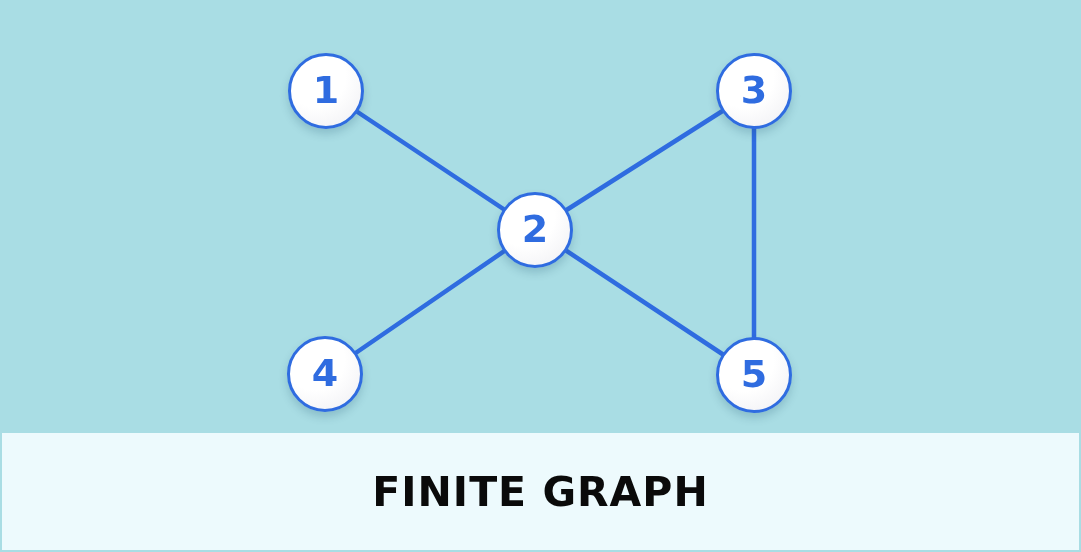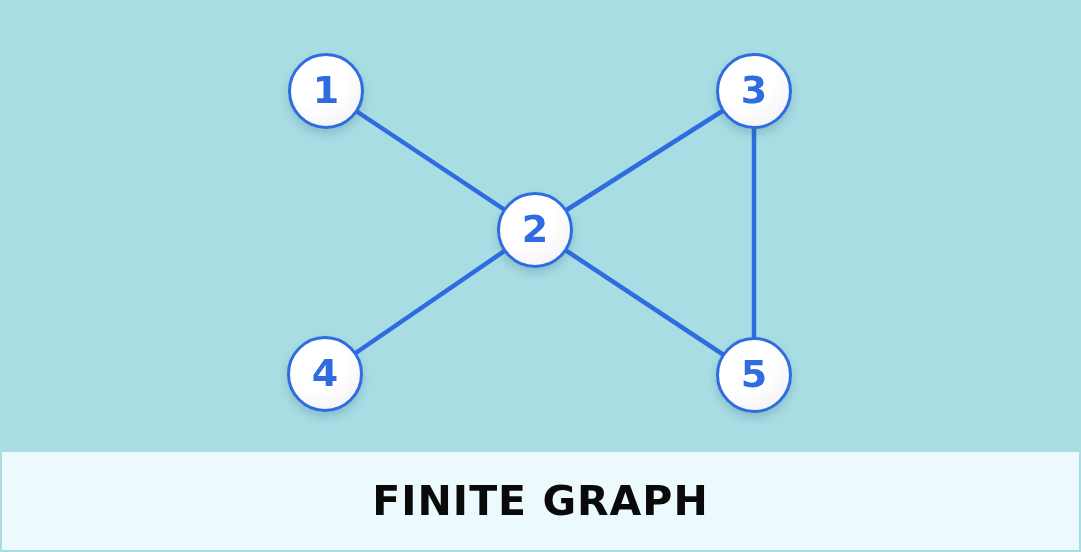--- a/index.html
+++ b/index.html
@@ -42,21 +42,21 @@
     font-weight: bold;
     color: #2f6ce0;
     line-height: 1;
     transform: translateY(-1px);
   }
   .title-band {
     position: absolute;
     left: 2px;
     right: 2px;
     bottom: 2px;
-    height: 98px;
+    height: 117px;
     background: #edfafd;
     display: flex;
     align-items: center;
     justify-content: center;
   }
   .title-band .title-text {
     font-size: 41px;
     font-weight: 800;
     letter-spacing: 1px;
     color: #0a0a0a;

